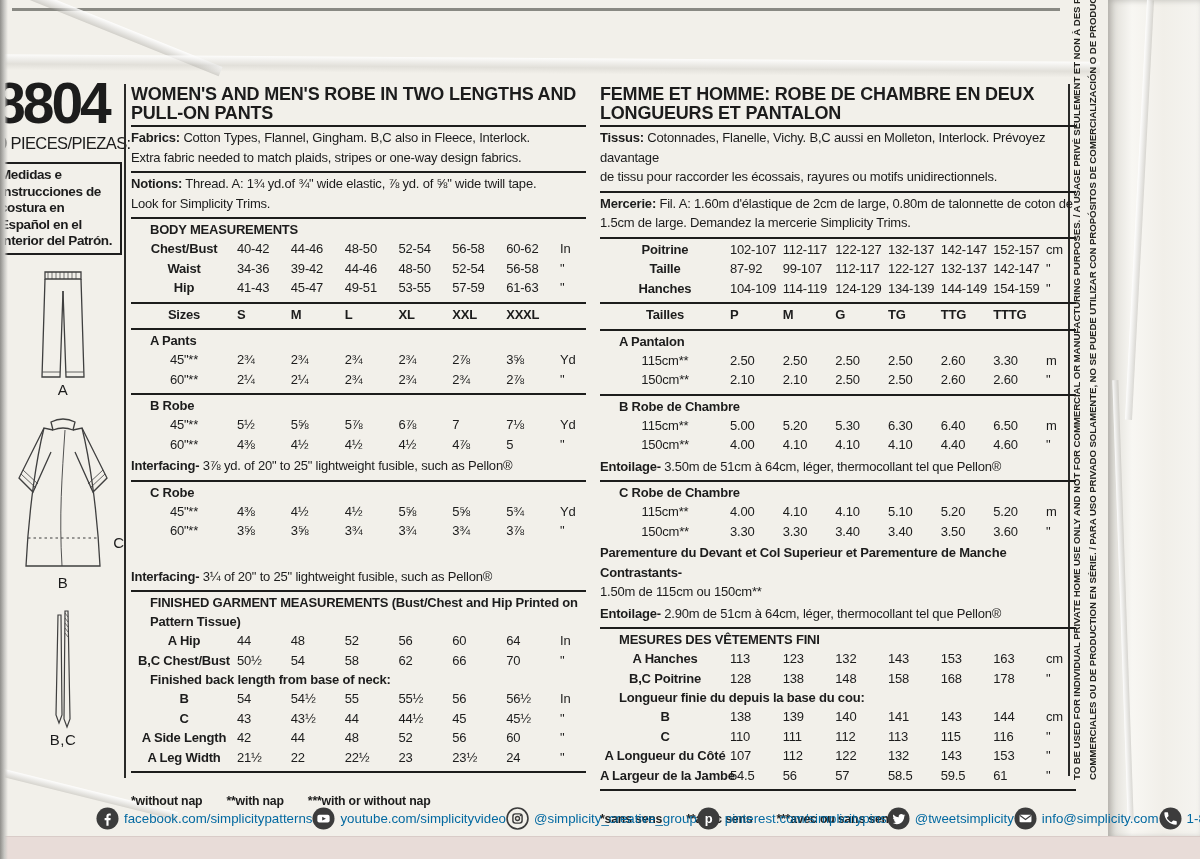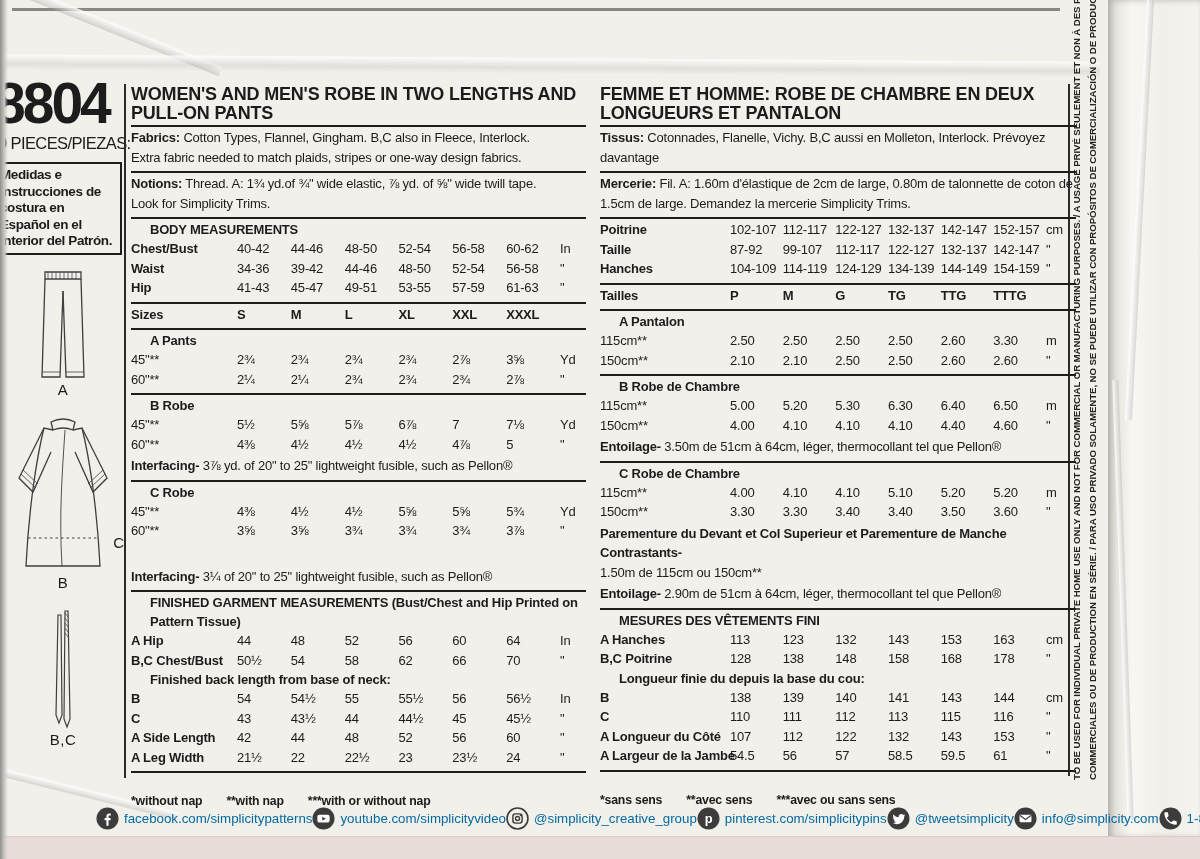--- a/index.html
+++ b/index.html
@@ -41,21 +41,21 @@
   
   .col{position:absolute;top:84px;font-size:13px;}
   .col.en{left:131px;width:455px;--cols:106px repeat(6,1fr) 26px;}
   .col.fr{left:600px;width:476px;--cols:130px repeat(6,1fr) 30px;}
   .sec{border-bottom:2px solid #1d1d1c;padding:1px 0 4px;}
   .ctitle{font-weight:bold;font-size:18px;letter-spacing:-.2px;line-height:19px;padding-bottom:2px;}
   .para{line-height:19.5px;letter-spacing:-.2px;}
   .b{font-weight:bold;}
   .theading{font-weight:bold;line-height:19px;letter-spacing:-.2px;padding-left:19px;}
   .trow{display:grid;grid-template-columns:var(--cols);line-height:19.5px;letter-spacing:-.2px;}
-  .trow .tl{white-space:nowrap;font-weight:bold;}
+  .trow .tl{white-space:nowrap;font-weight:bold;text-align:center;}
   .plain .trow .tl{font-weight:normal;}
   .boldrow .trow span{font-weight:bold;}
   .gap{height:26px;}
   .footnotes{display:flex;gap:24px;font-size:12.3px;line-height:20px;padding-top:18px;font-weight:bold;letter-spacing:-.2px;}
   .mt2{margin-top:2px;}
 
   
   #vtext{position:absolute;left:739px;top:414px;width:696px;height:36px;transform:rotate(-90deg);
     font-size:9.7px;font-weight:bold;line-height:16px;letter-spacing:-.1px;color:#23231f;text-align:left;}
   #vtext div{white-space:nowrap;}
@@ -349,20 +349,21 @@
       <span>**with nap</span>
       <span>***with or without nap</span>
     </div>
   </div>
 
   <div class="col fr">
     <div class="ctitle sec">FEMME ET HOMME: ROBE DE CHAMBRE EN DEUX LONGUEURS ET PANTALON</div>
 
     <div class="sec para">
       <div><span class="b">Tissus:</span> <span>Cotonnades, Flanelle, Vichy. B,C aussi en Molleton, Interlock. Prévoyez davantage</span></div>
+      <div>de tissu pour raccorder les écossais, rayures ou motifs unidirectionnels.</div>
     </div>
 
     <div class="sec para">
       <div><span class="b">Mercerie:</span> <span>Fil. A: 1.60m d'élastique de 2cm de large, 0.80m de talonnette de coton de</span></div>
       <div>1.5cm de large. Demandez la mercerie Simplicity Trims.</div>
     </div>
 
     <div class="sec">
       <div>
           <div class="trow">

